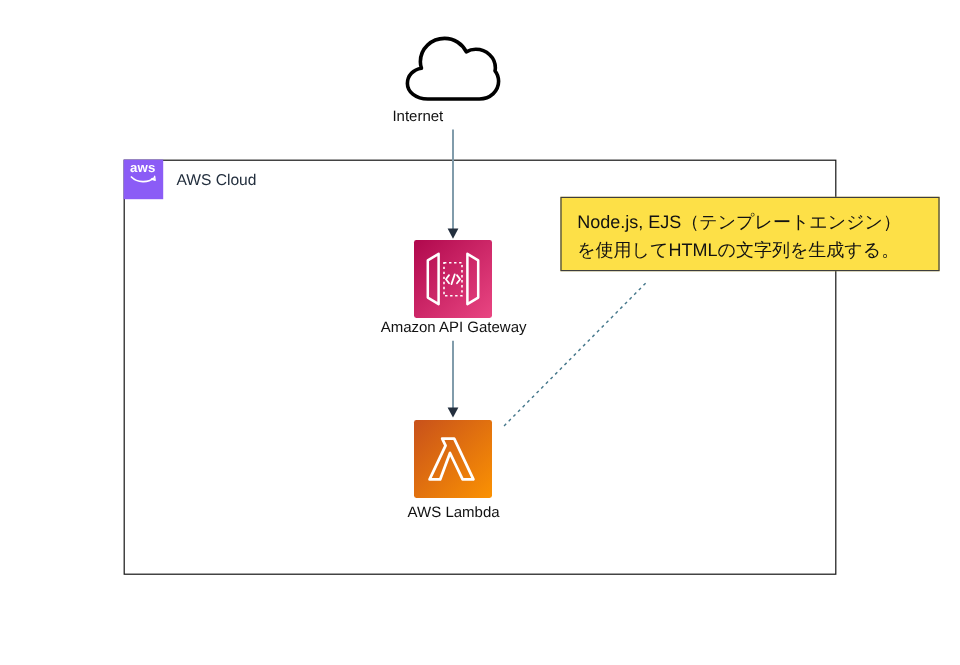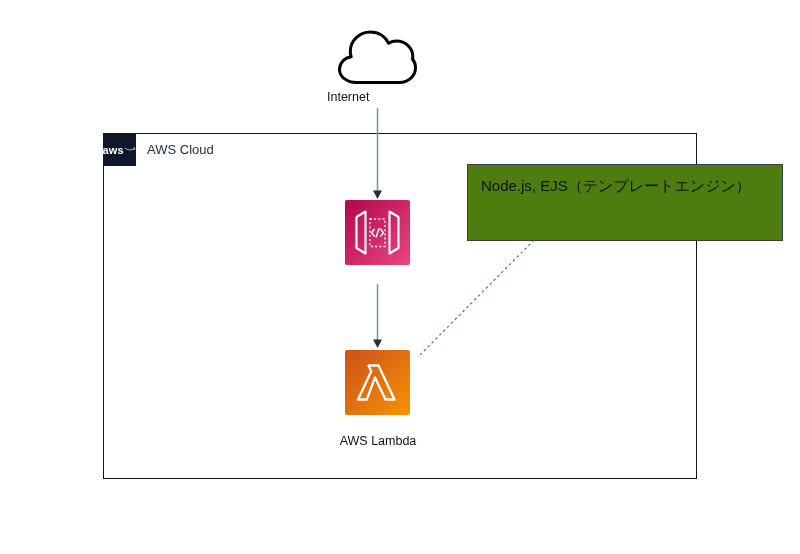--- a/index.html
+++ b/index.html
@@ -47,23 +47,23 @@
     left: 103px; top: 133px;
     width: 594px; height: 346px;
     border: 1.5px solid #141414;
     background: transparent;
     z-index: 1;
   }
   .aws-logo {
     position: absolute;
     left: -1.5px; top: -1.5px;
     width: 33px; height: 33px;
-    background: #0f172a;
+    background: #8b5cf6;
     display: flex;
-    flex-direction: row;
+    flex-direction: column;
     align-items: center;
     z-index: 2;
   }
   .aws-logo-text {
     color: #fff;
     font-size: 11px;
     font-weight: 700;
     letter-spacing: 0.2px;
     line-height: 1;
     margin-top: 2px;
@@ -95,28 +95,28 @@
   }
   .node-label {
     position: absolute;
     text-align: center;
     font-size: 12.5px;
     color: #111;
     white-space: nowrap;
     z-index: 2;
   }
   .api-gateway-label { left: 298px; top: 266px; width: 160px; }
-  .lambda-label      { left: 298px; top: 434px; width: 160px; }
+  .lambda-label      { left: 298px; top: 420px; width: 160px; }
 
   
   .annotation {
     position: absolute;
     left: 467px; top: 164px;
-    width: 316px; height: 77px;
-    background: #4d7c0f;
+    width: 316px; height: 62px;
+    background: #fde047;
     border: 1.6px solid #3d3d3d;
     padding: 9px 12px 12px 13px;
     font-size: 15px;
     line-height: 1.55;
     color: #121212;
     z-index: 5;
   }
   .annotation div { white-space: nowrap; }
 </style>
 </head>
@@ -175,25 +175,27 @@
 
       <path d="M44.5 11.5 L53.5 17 L53.5 48 L44.5 53.5 Z" fill="none" stroke="#ffffff" stroke-width="2.1" stroke-linejoin="round"></path>
 
       <rect x="25" y="19" width="15" height="27.5" fill="none" stroke="#ffffff" stroke-width="1.3" stroke-dasharray="2 2.2"></rect>
 
       <polyline points="29.2,29.3 26.6,32.7 29.2,36.1" fill="none" stroke="#ffffff" stroke-width="1.5" stroke-linecap="round" stroke-linejoin="round"></polyline>
       <line x1="34" y1="28.6" x2="31.2" y2="36.8" stroke="#ffffff" stroke-width="1.5" stroke-linecap="round"></line>
       <polyline points="35.8,29.3 38.4,32.7 35.8,36.1" fill="none" stroke="#ffffff" stroke-width="1.5" stroke-linecap="round" stroke-linejoin="round"></polyline>
     </svg>
   </div>
+  <div class="node-label api-gateway-label">Amazon API Gateway</div>
 
   <div class="node-icon lambda-icon">
     <svg viewBox="0 0 65 65" width="65" height="65" xmlns="http://www.w3.org/2000/svg">
       <path d="M23.5 15.5 L33.5 15.5 L49.5 49.5 L40.5 49.5 L30 27.5 L21.8 49.5 L13 49.5 L26.3 21.3 Z" fill="none" stroke="#ffffff" stroke-width="2.3" stroke-linejoin="round"></path>
     </svg>
   </div>
   <div class="node-label lambda-label">AWS Lambda</div>
 
   <div class="annotation">
     <div>Node.js, EJS（テンプレートエンジン）</div>
+    <div>を使用してHTMLの文字列を生成する。</div>
   </div>
 
 </div>
 
 </body></html>

